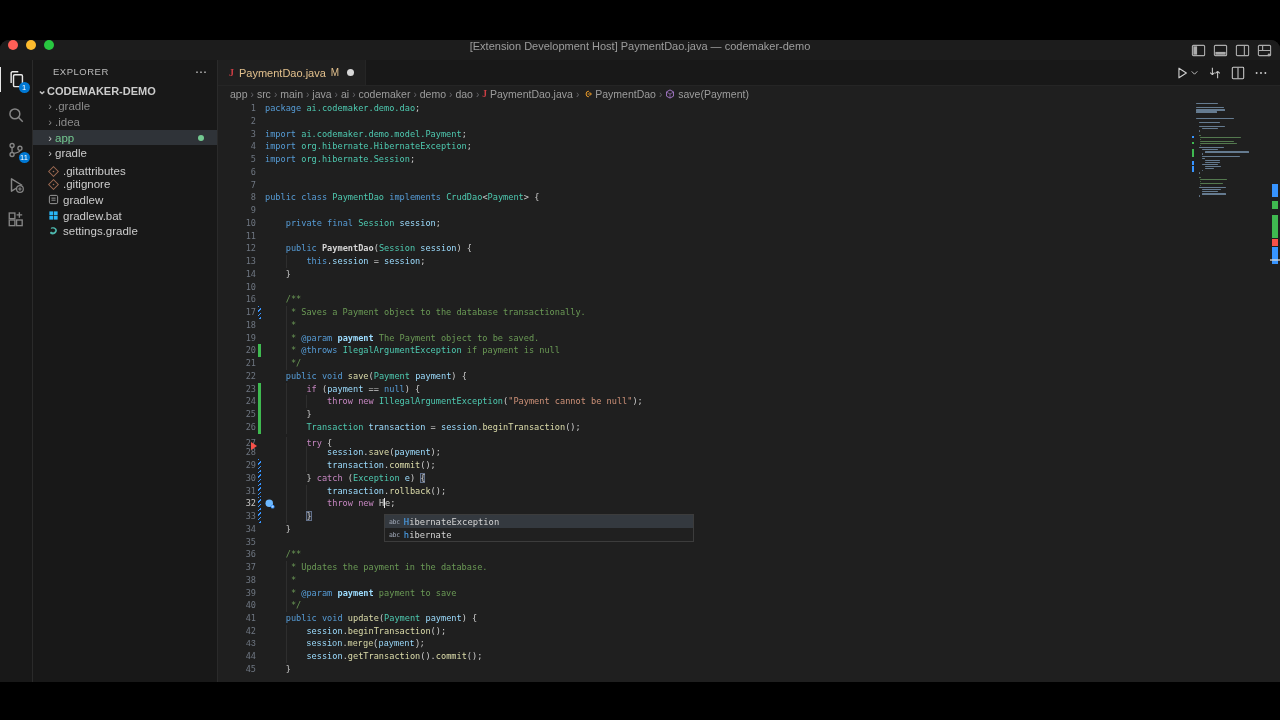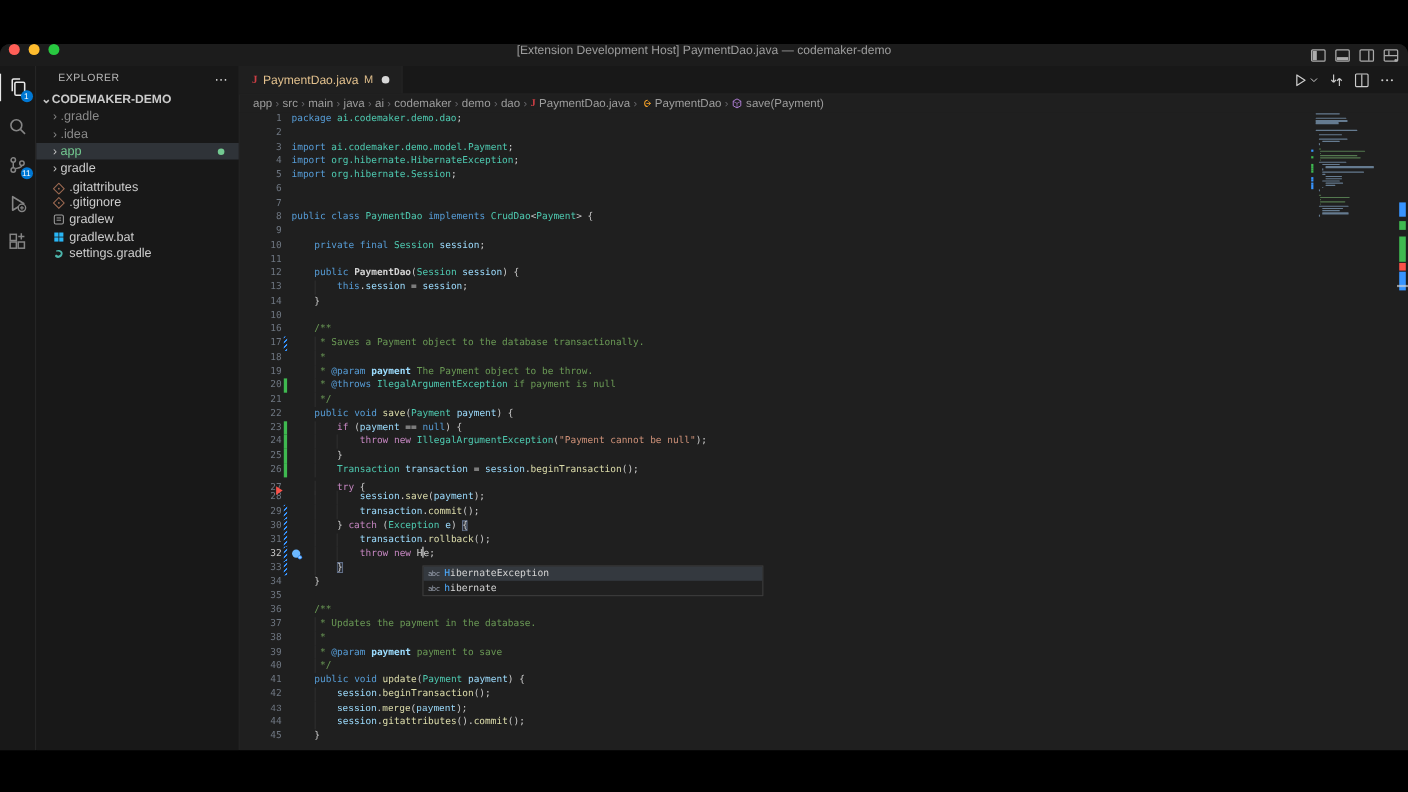--- a/index.html
+++ b/index.html
@@ -411,21 +411,21 @@
               <span class="ctext"><span class="tk-txt">     </span><span class="tk-cmt">* Saves a Payment object to the database transactionally.</span></span>
             </div>
             <div class="code-line" style="top: 216.75px; position: absolute; left: 0px; right: 0px;">
               <span class="ln">18</span>
               <div class="iguide" style="left: 67.64px;"></div>
               <span class="ctext"><span class="tk-txt">     </span><span class="tk-cmt">*</span></span>
             </div>
             <div class="code-line" style="top: 229.5px; position: absolute; left: 0px; right: 0px;">
               <span class="ln">19</span>
               <div class="iguide" style="left: 67.64px;"></div>
-              <span class="ctext"><span class="tk-txt">     </span><span class="tk-cmt">* </span><span class="tk-cmtkw">@param</span><span class="tk-cmt"> </span><span class="tk-cmtvar">payment</span><span class="tk-cmt"> The Payment object to be throw.</span></span>
+              <span class="ctext"><span class="tk-txt">     </span><span class="tk-cmt">* </span><span class="tk-cmtkw">@param</span><span class="tk-cmt"> </span><span class="tk-cmtvar">payment</span><span class="tk-cmt"> The Payment object to be saved.</span></span>
             </div>
             <div class="code-line" style="top: 242.25px; position: absolute; left: 0px; right: 0px;">
               <span class="ln">20</span>
               <div class="gdec a"></div>
               <div class="iguide" style="left: 67.64px;"></div>
               <span class="ctext"><span class="tk-txt">     </span><span class="tk-cmt">* </span><span class="tk-cmtkw">@throws</span><span class="tk-cmt"> </span><span class="tk-cmttype">IlegalArgumentException</span><span class="tk-cmt"> if payment is null</span></span>
             </div>
             <div class="code-line" style="top: 255px; position: absolute; left: 0px; right: 0px;">
               <span class="ln">21</span>
               <div class="iguide" style="left: 67.64px;"></div>
@@ -546,21 +546,21 @@
               <span class="ctext"><span class="tk-txt">        </span><span class="tk-var">session</span><span class="tk-txt">.</span><span class="tk-fn">beginTransaction</span><span class="tk-txt">();</span></span>
             </div>
             <div class="code-line" style="top: 535.5px; position: absolute; left: 0px; right: 0px; font-family: Liberation Mono, monospace;">
               <span class="ln">43</span>
               <div class="iguide" style="left: 67.64px;"></div>
               <span class="ctext"><span class="tk-txt">        </span><span class="tk-var">session</span><span class="tk-txt">.</span><span class="tk-fn">merge</span><span class="tk-txt">(</span><span class="tk-var">payment</span><span class="tk-txt">);</span></span>
             </div>
             <div class="code-line" style="top: 548.25px; position: absolute; left: 0px; right: 0px;">
               <span class="ln">44</span>
               <div class="iguide" style="left: 67.64px;"></div>
-              <span class="ctext"><span class="tk-txt">        </span><span class="tk-var">session</span><span class="tk-txt">.</span><span class="tk-fn">gitattributes</span><span class="tk-txt">().</span><span class="tk-fn">commit</span><span class="tk-txt">();</span></span>
+              <span class="ctext"><span class="tk-txt">        </span><span class="tk-var">session</span><span class="tk-txt">.</span><span class="tk-fn">getTransaction</span><span class="tk-txt">().</span><span class="tk-fn">commit</span><span class="tk-txt">();</span></span>
             </div>
             <div class="code-line" style="top: 561px; position: absolute; left: 0px; right: 0px;">
               <span class="ln">45</span>
               <span class="ctext"><span class="tk-txt">    }</span></span>
             </div>
           </div>
         <div id="del-arrow" style="top: 339.75px;"></div>
         <div id="action-icon" style="top: 395.75px;">
             <svg width="12" height="12" viewBox="0 0 16 16" fill="none">
               <circle cx="7" cy="7" r="5" fill="#6cb8ff"></circle>

